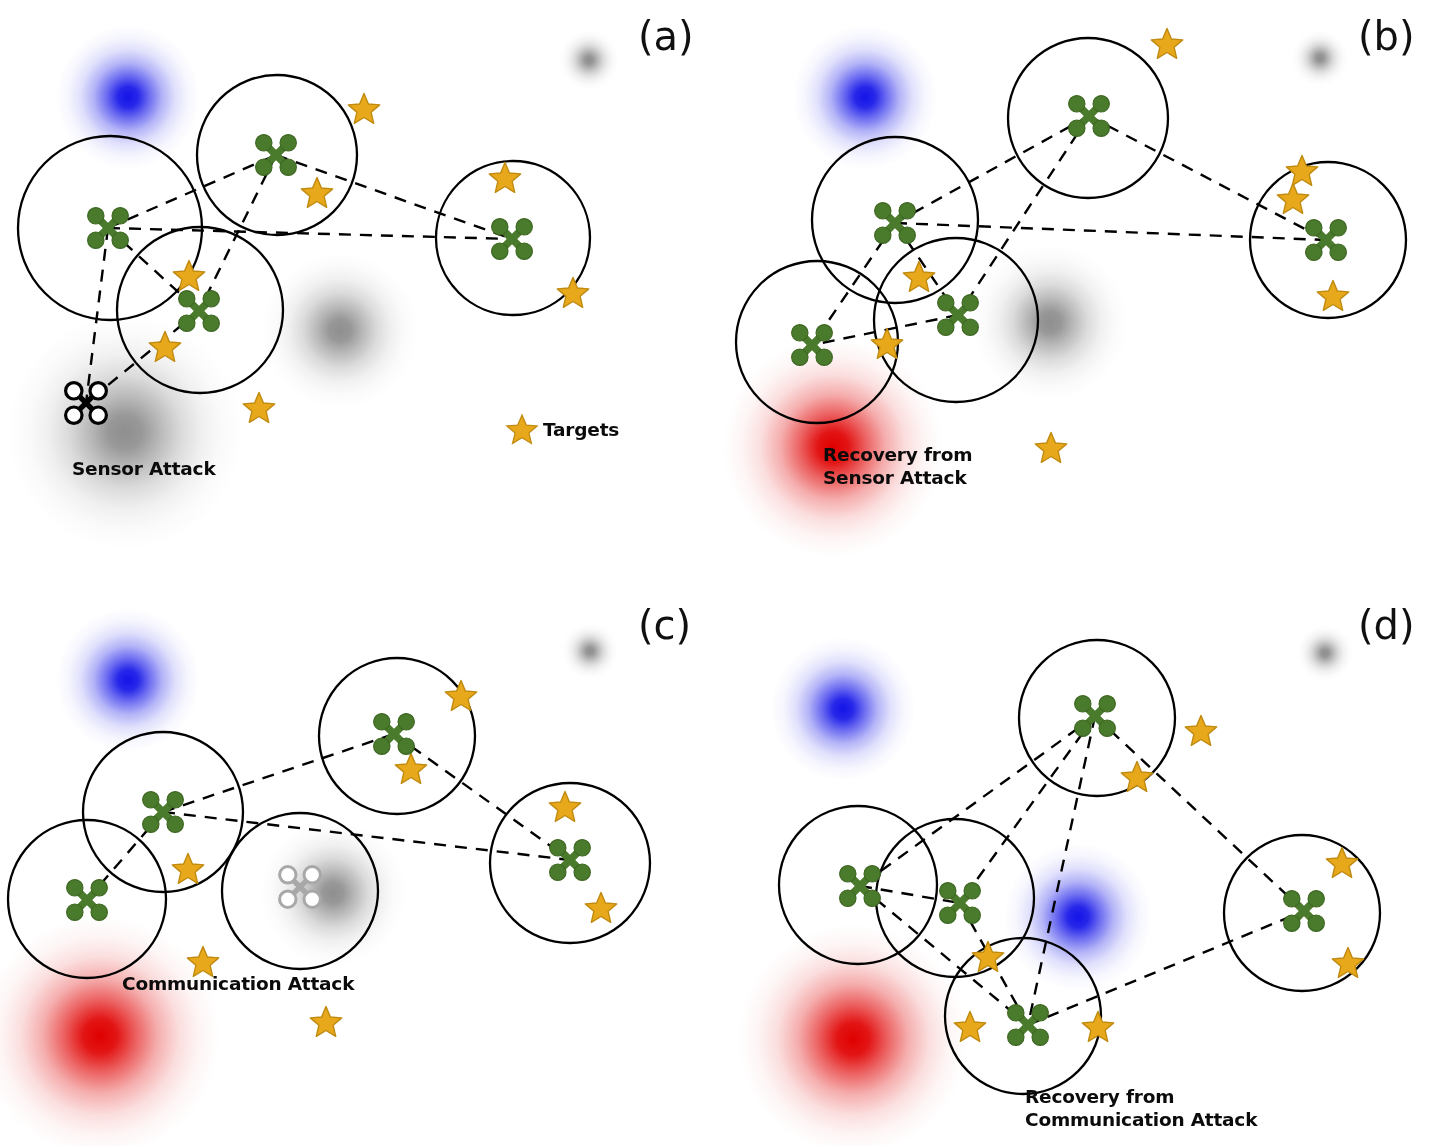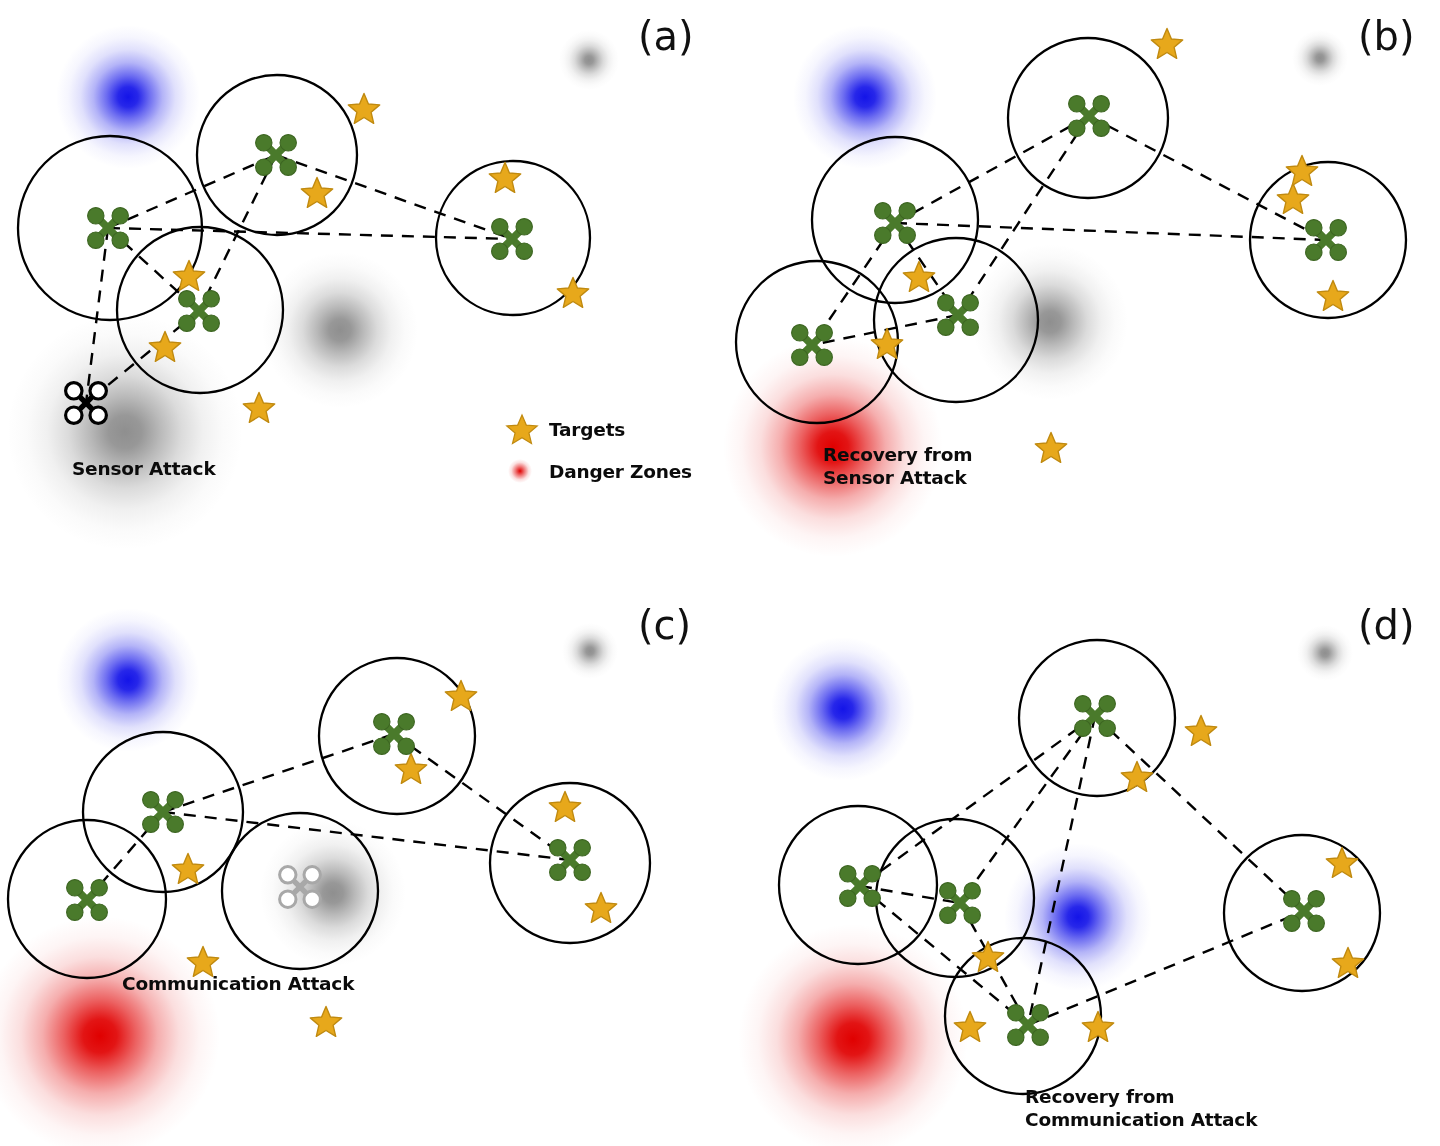--- a/index.html
+++ b/index.html
@@ -71,21 +71,21 @@
     flex: 0 0 34px;
     position: relative;
     display: block;
   }
   .legend-text {
     font-size: 18.5px;
     font-weight: bold;
     color: #0b0b0b;
     white-space: nowrap;
     letter-spacing: -0.2px;
-    margin-left: 10px;
+    margin-left: 4px;
   }
 </style>
 </head>
 <body>
 
 <div id="figure">
 
   <div class="panel" id="panel-a">
     <svg class="layer" id="svg-a">
         <defs>
@@ -204,36 +204,20 @@
 
     <div class="legend">
       <div class="legend-row">
         <span class="legend-mark">
           <svg width="34" height="34" viewBox="0 0 34 34">
             <polygon points="17,3 21.3,13.1 32.2,13.9 23.9,21 26.5,31.6 17,25.8 7.5,31.6 10.1,21 1.8,13.9 12.7,13.1" fill="#e7a81b" stroke="#c08a10" stroke-width="1.2"></polygon>
           </svg>
         </span>
         <span class="legend-text">Targets</span>
       </div>
-      <div class="legend-row">
-        <span class="legend-mark">
-          <svg width="34" height="34" viewBox="0 0 34 34">
-            <defs>
-              <radialGradient id="lgRed" cx="50%" cy="50%" r="50%">
-                <stop offset="0%" stop-color="#e00000" stop-opacity="1"></stop>
-                <stop offset="38%" stop-color="#e00000" stop-opacity="0.52"></stop>
-                <stop offset="72%" stop-color="#e00000" stop-opacity="0.13"></stop>
-                <stop offset="100%" stop-color="#e00000" stop-opacity="0"></stop>
-              </radialGradient>
-            </defs>
-            <circle cx="15" cy="17" r="12" fill="url(#lgRed)"></circle>
-          </svg>
-        </span>
-        <span class="legend-text">Danger Zones</span>
-      </div>
     </div>
   </div>
 
   <div class="panel" id="panel-b">
     <svg class="layer" id="svg-b">
         <defs>
           <radialGradient id="g-b-blue-0" cx="50%" cy="50%" r="50%">
             <stop offset="0%" stop-color="#1414e8" stop-opacity="1.000"></stop>
             <stop offset="14.000000000000002%" stop-color="#1414e8" stop-opacity="0.920"></stop>
             <stop offset="30%" stop-color="#1414e8" stop-opacity="0.620"></stop>

